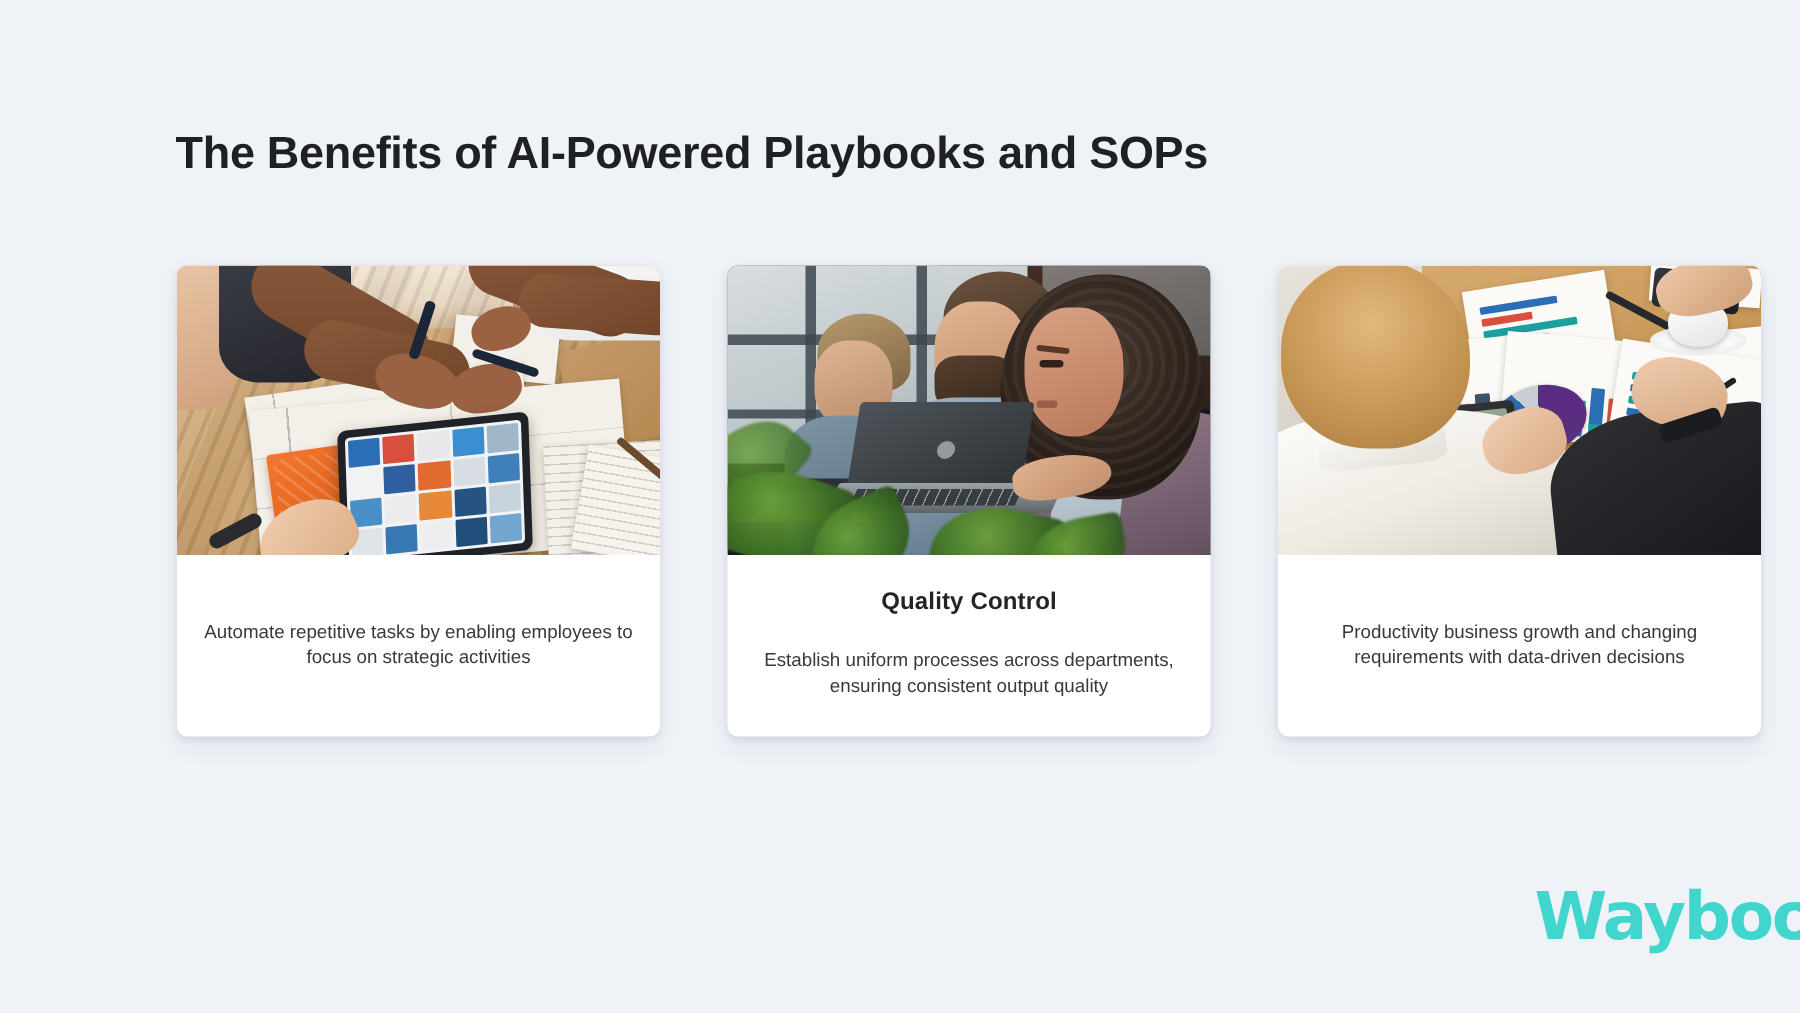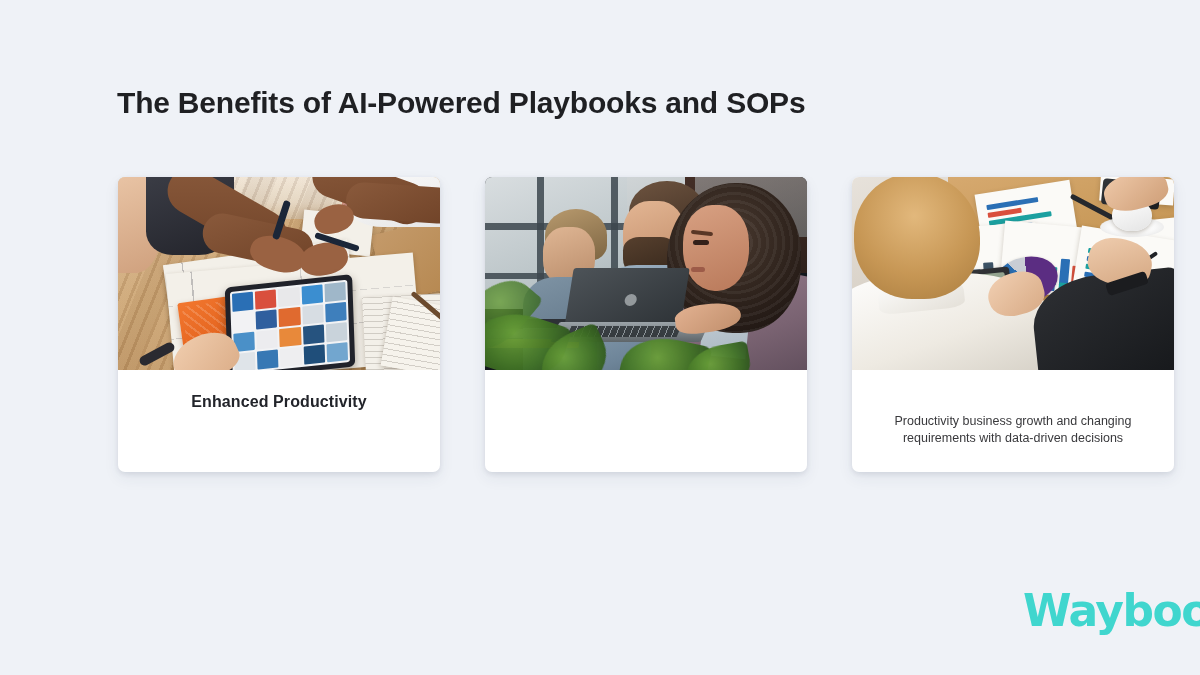--- a/index.html
+++ b/index.html
@@ -552,21 +552,21 @@
               <i style="background:#3778b4"></i>
               <i style="background:#eeeef0"></i>
               <i style="background:#1f4e7a"></i>
               <i style="background:#72a6cf"></i>
           </div>
         </div>
         <div class="ph hand2"></div>
         <div class="ph band"></div>
       </div>
       <div class="card-body">
-        <div class="card-title">Enhanced Productivity</div>
+        <div class="card-desc">Automate repetitive tasks by enabling employees to focus on strategic activities</div>
       </div>
     </div>
 
     <div class="card">
       <div class="card-photo p2">
         <div class="ph brick"></div>
         <div class="ph window"></div>
         <div class="ph mullion mv1"></div>
         <div class="ph mullion mv2"></div>
         <div class="ph mullion mh1"></div>
@@ -609,20 +609,24 @@
           <div class="keys"></div>
         </div>
         <div class="ph handC"></div>
 
         <div class="ph leaf lf5"></div>
         <div class="ph leaf lf1"></div>
         <div class="ph leaf lf2"></div>
         <div class="ph leaf lf3"></div>
         <div class="ph leaf lf4"></div>
       </div>
+      <div class="card-body">
+        <div class="card-title">Quality Control</div>
+        <div class="card-desc">Establish uniform processes across departments, ensuring consistent output quality</div>
+      </div>
     </div>
 
     <div class="card">
       <div class="card-photo p3">
         <div class="ph floor"></div>
         <div class="ph table"></div>
         <div class="ph table2"></div>
 
         <div class="ph doc d6"></div>
         <div class="ph phone"></div>

